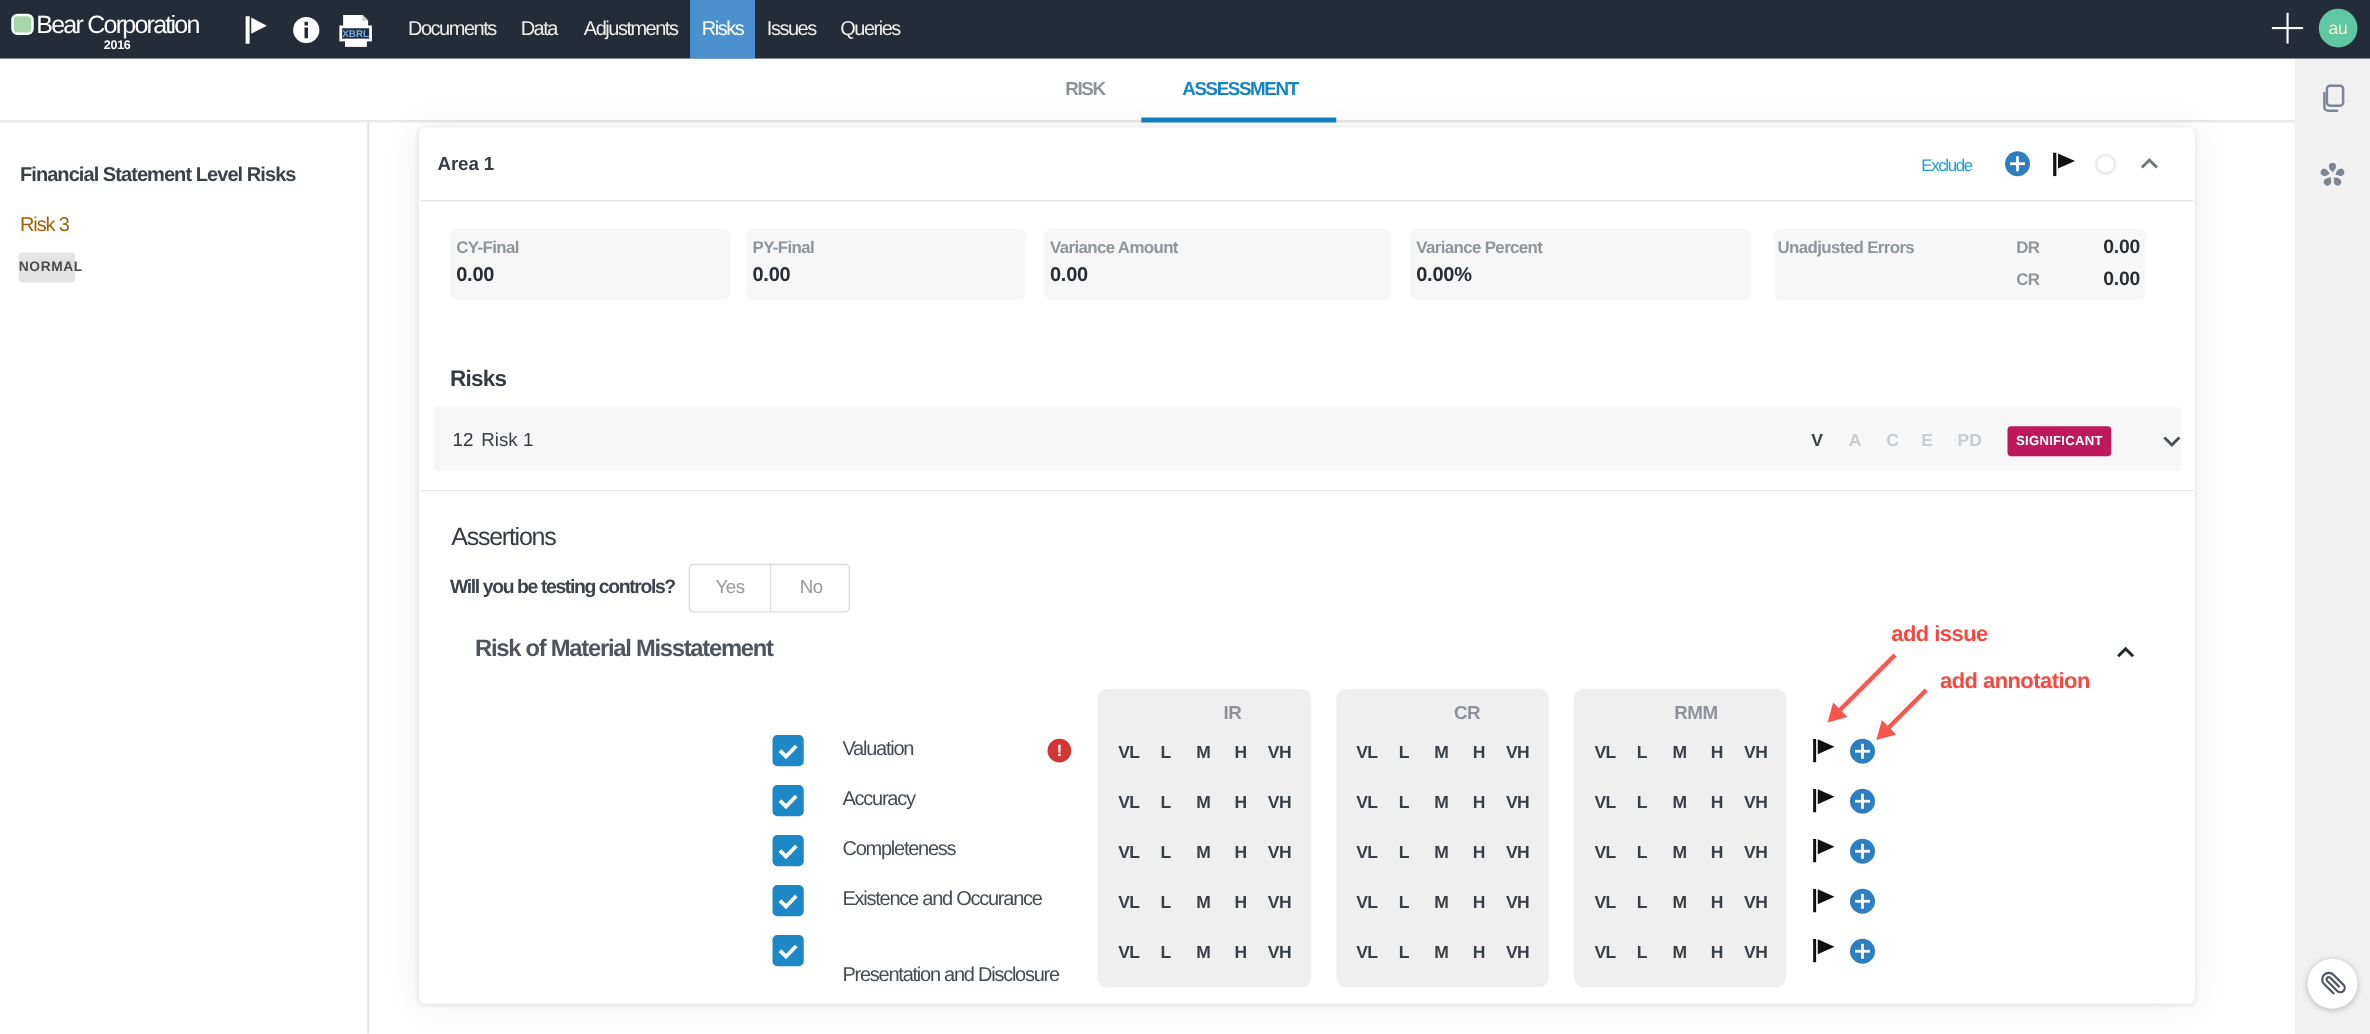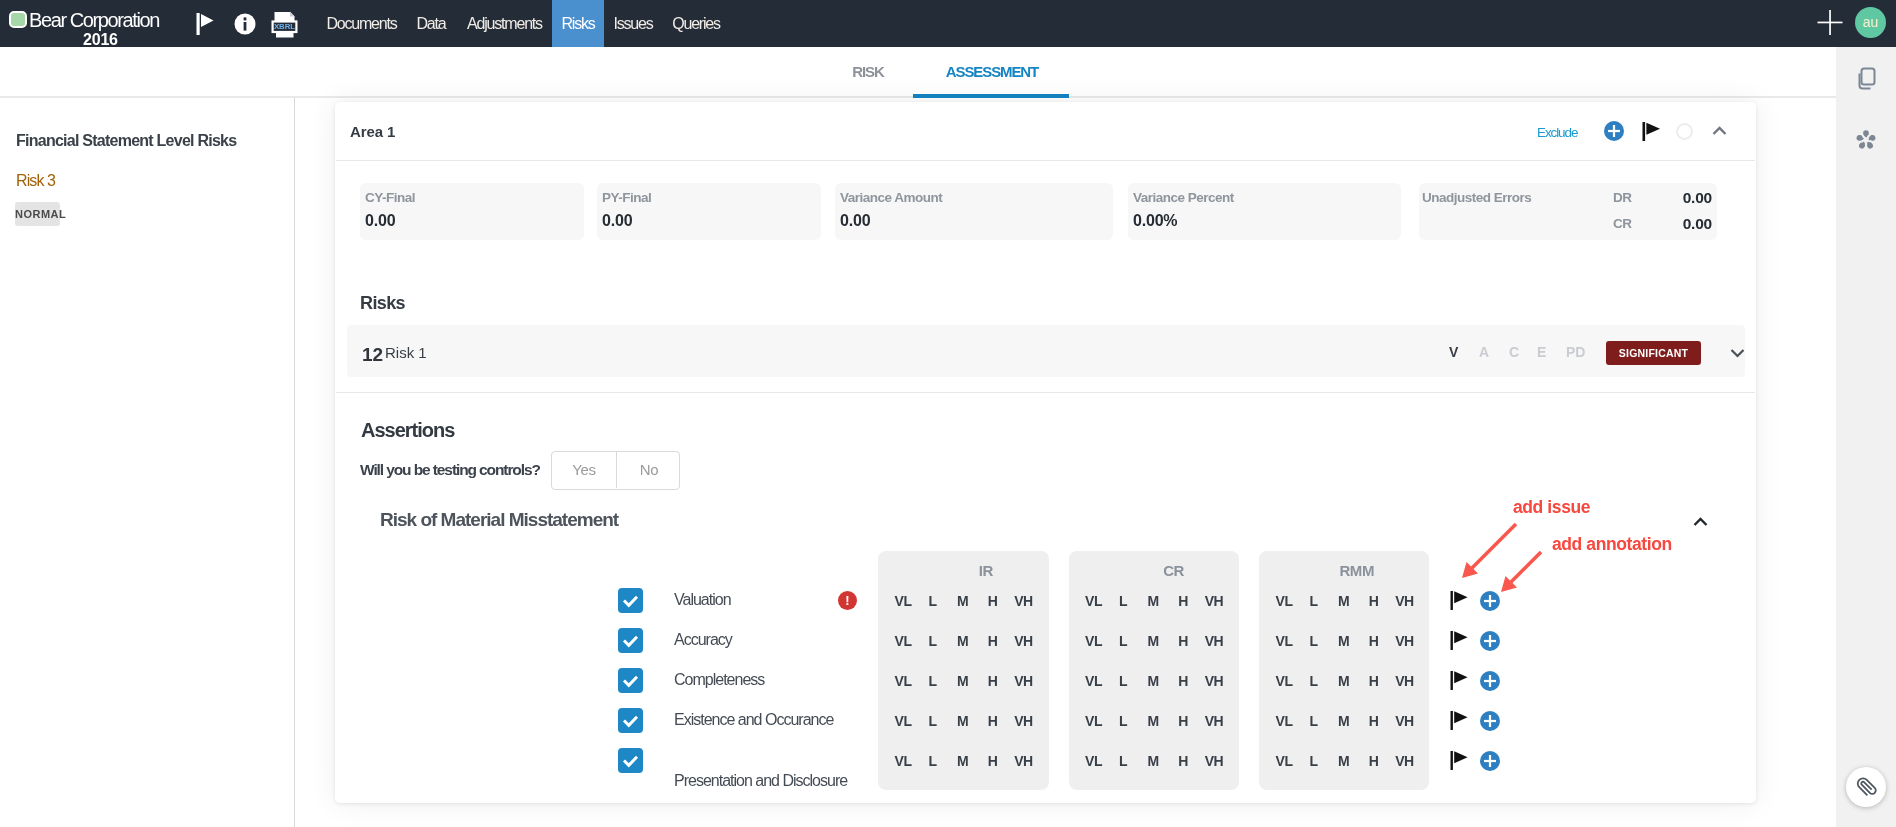--- a/index.html
+++ b/index.html
@@ -4,21 +4,21 @@
 <style>
 * { margin:0; padding:0; box-sizing:border-box; }
 html,body { width:1896px; height:827px; overflow:hidden; background:#fff;
   font-family:"Liberation Sans", sans-serif; }
 .abs { position:absolute; }
 
 
 #topbar { position:absolute; left:0; top:0; width:1896px; height:47px; background:#242c37; }
 #logo { position:absolute; left:9px; top:11px; width:18px; height:17px; background:#a6d7a8; border:2px solid #fff; border-radius:5px; }
 #brand { position:absolute; left:29px; top:9px; font-size:20px; color:#fff; font-weight:400; letter-spacing:-1.4px;}
-#year { position:absolute; left:83px; top:31px; font-size:16px; color:#fff; font-weight:700; letter-spacing:-0.2px; }
+#year { position:absolute; left:83px; top:31px; font-size:10px; color:#fff; font-weight:700; letter-spacing:-0.2px; }
 .navitem { position:absolute; top:0; height:47px; line-height:47px; color:#f0ece6; font-size:16px; letter-spacing:-1.2px; text-align:center; }
 .navitem.active { background:#4a8fce; color:#fff; }
 
 
 #tabbar { position:absolute; left:0; top:47px; width:1836px; height:51px; background:#fff; border-bottom:2px solid #e9e9e9; }
 .tab { position:absolute; top:0; height:49px; line-height:49px; font-size:15px; font-weight:700; letter-spacing:-1.1px; text-align:center; }
 #tab-underline { position:absolute; left:913px; top:94px; width:156px; height:4px; background:#1484c2; }
 
 
 #rightbar { position:absolute; left:1836px; top:47px; width:60px; height:780px; background:#f1f1f2; }
@@ -40,26 +40,26 @@
 
 
 .statbox { position:absolute; top:183px; height:57px; background:#f7f7f7; border-radius:6px; }
 .statlabel { position:absolute; top:190px; font-size:13.5px; font-weight:600; color:#8f959d; letter-spacing:-0.5px; }
 .statvalue { position:absolute; top:212px; font-size:16px; font-weight:600; color:#262c33; letter-spacing:-0.2px; }
 
 
 #risksheading { position:absolute; left:360px; top:293px; font-size:18px; font-weight:700; color:#363c44; letter-spacing:-0.6px; }
 #riskrow { position:absolute; left:347px; top:325px; width:1398px; height:52px; background:#f7f7f7; border-radius:4px; }
 .vletter { position:absolute; top:344px; font-size:14px; font-weight:700; }
-#sigbadge { position:absolute; left:1606px; top:341px; width:95px; height:24px; background:#7f1d1d; border-radius:3px; color:#fff; font-size:10.5px; font-weight:700; letter-spacing:0.2px; text-align:center; line-height:24px; }
+#sigbadge { position:absolute; left:1606px; top:341px; width:83px; height:24px; background:#be185d; border-radius:3px; color:#fff; font-size:10.5px; font-weight:700; letter-spacing:0.2px; text-align:center; line-height:24px; }
 
 #sectiondivider { position:absolute; left:336px; top:392px; width:1419px; height:1px; background:#e8e8e8; }
 
 
-#assertions { position:absolute; left:361px; top:419px; font-size:20px; font-weight:700; color:#333a42; letter-spacing:-1.0px; }
+#assertions { position:absolute; left:361px; top:419px; font-size:20px; font-weight:400; color:#333a42; letter-spacing:-1.0px; }
 #willyou { position:absolute; left:360px; top:461px; font-size:15.5px; font-weight:700; color:#3c434c; letter-spacing:-1.1px; }
 #toggle { position:absolute; left:551px; top:451px; width:129px; height:39px; border:1px solid #d9d9d9; border-radius:4px; background:#fff; }
 #toggle .half { position:absolute; top:0; width:64px; height:36px; line-height:36px; text-align:center; font-size:15px; color:#9a9a9a; letter-spacing:-0.4px; }
 #toggle #tdiv { position:absolute; left:64px; top:0; width:1px; height:36px; background:#d9d9d9; }
 #rmmheading { position:absolute; left:380px; top:509px; font-size:19px; font-weight:700; color:#4d545c; letter-spacing:-1.0px; }
 
 
 .panel { position:absolute; top:551px; height:239px; background:#efeff0; border-radius:8px; }
 .paneltitle { position:absolute; top:562px; font-size:15px; font-weight:700; color:#8c929b; width:60px; margin-left:-30px; text-align:right; letter-spacing:-0.4px; }
 .mletter { position:absolute; font-size:14px; font-weight:700; color:#383f47; width:40px; margin-left:-20px; text-align:center; letter-spacing:-0.5px; }
@@ -174,21 +174,21 @@
 <div class="statlabel" style="left:1133px;">Variance Percent</div>
 <div class="statvalue" style="left:1133px;">0.00%</div>
 <div class="statlabel" style="left:1422px;">Unadjusted Errors</div>
 <div class="statlabel" style="left:1613px; top:190px;">DR</div>
 <div class="statlabel" style="left:1613px; top:216px;">CR</div>
 <div class="statvalue" style="left:1632px; top:189px; width:80px; text-align:right; font-size:15.5px;">0.00</div>
 <div class="statvalue" style="left:1632px; top:215px; width:80px; text-align:right; font-size:15.5px;">0.00</div>
 
 <div id="risksheading">Risks</div>
 <div id="riskrow"></div>
-<div class="abs" style="left:362px; top:344px; font-size:19px; font-weight:700; color:#30353c;text-align:right;">12</div>
+<div class="abs" style="left:362px; top:344px; font-size:15px; font-weight:400; color:#30353c;text-align:right;">12</div>
 <div class="abs" style="left:385px; top:344px; font-size:15px; color:#383e46;">Risk 1</div>
 <div class="vletter" style="left:1449px; color:#383e46;">V</div>
 <div class="vletter" style="left:1479px; color:#c9ccd1;">A</div>
 <div class="vletter" style="left:1509px; color:#c9ccd1;">C</div>
 <div class="vletter" style="left:1537px; color:#c9ccd1;">E</div>
 <div class="vletter" style="left:1566px; color:#c9ccd1;text-align:center;">PD</div>
 <div id="sigbadge">SIGNIFICANT</div>
 <svg class="abs" style="left:1730px; top:348px;" width="15" height="10" viewBox="0 0 15 10">
   <path d="M1.5 2 L7.5 8 L13.5 2" fill="none" stroke="#4a4f56" stroke-width="2.2"></path>
 </svg>

